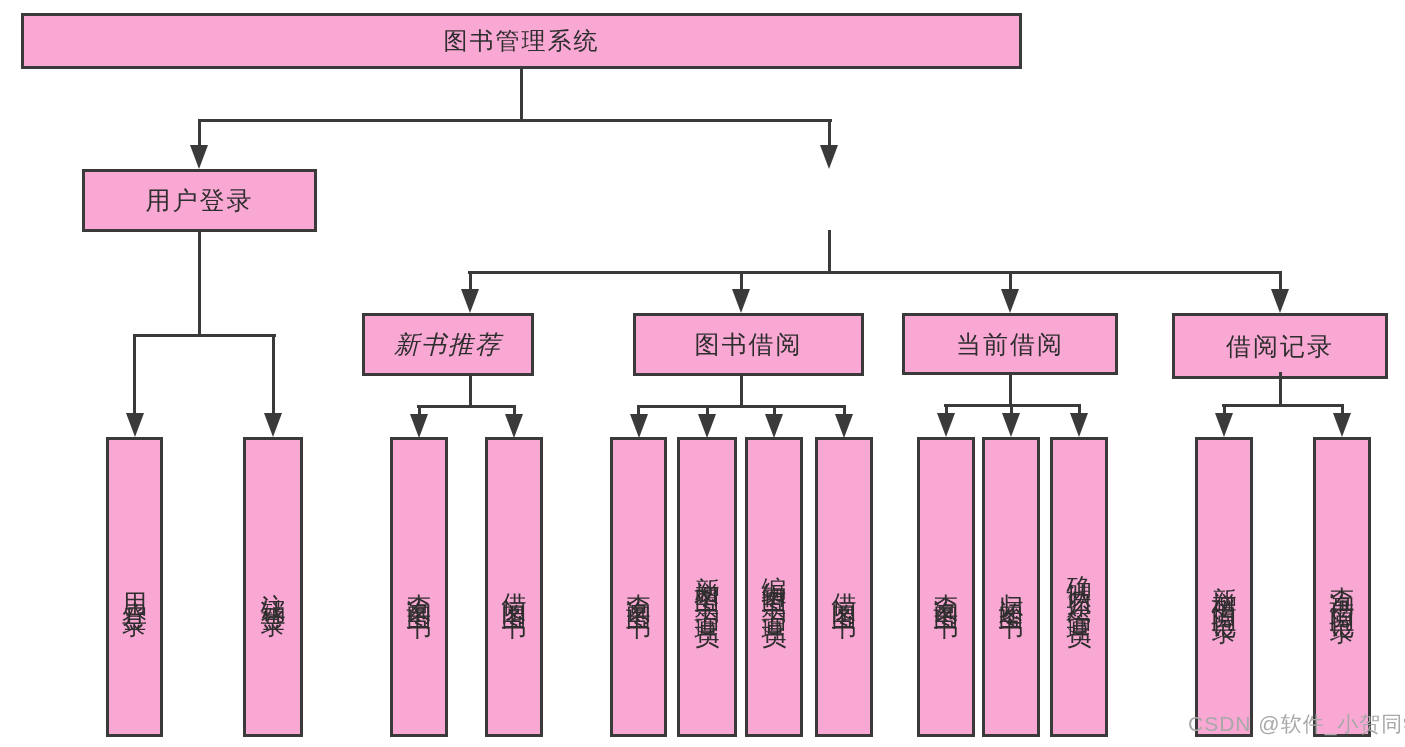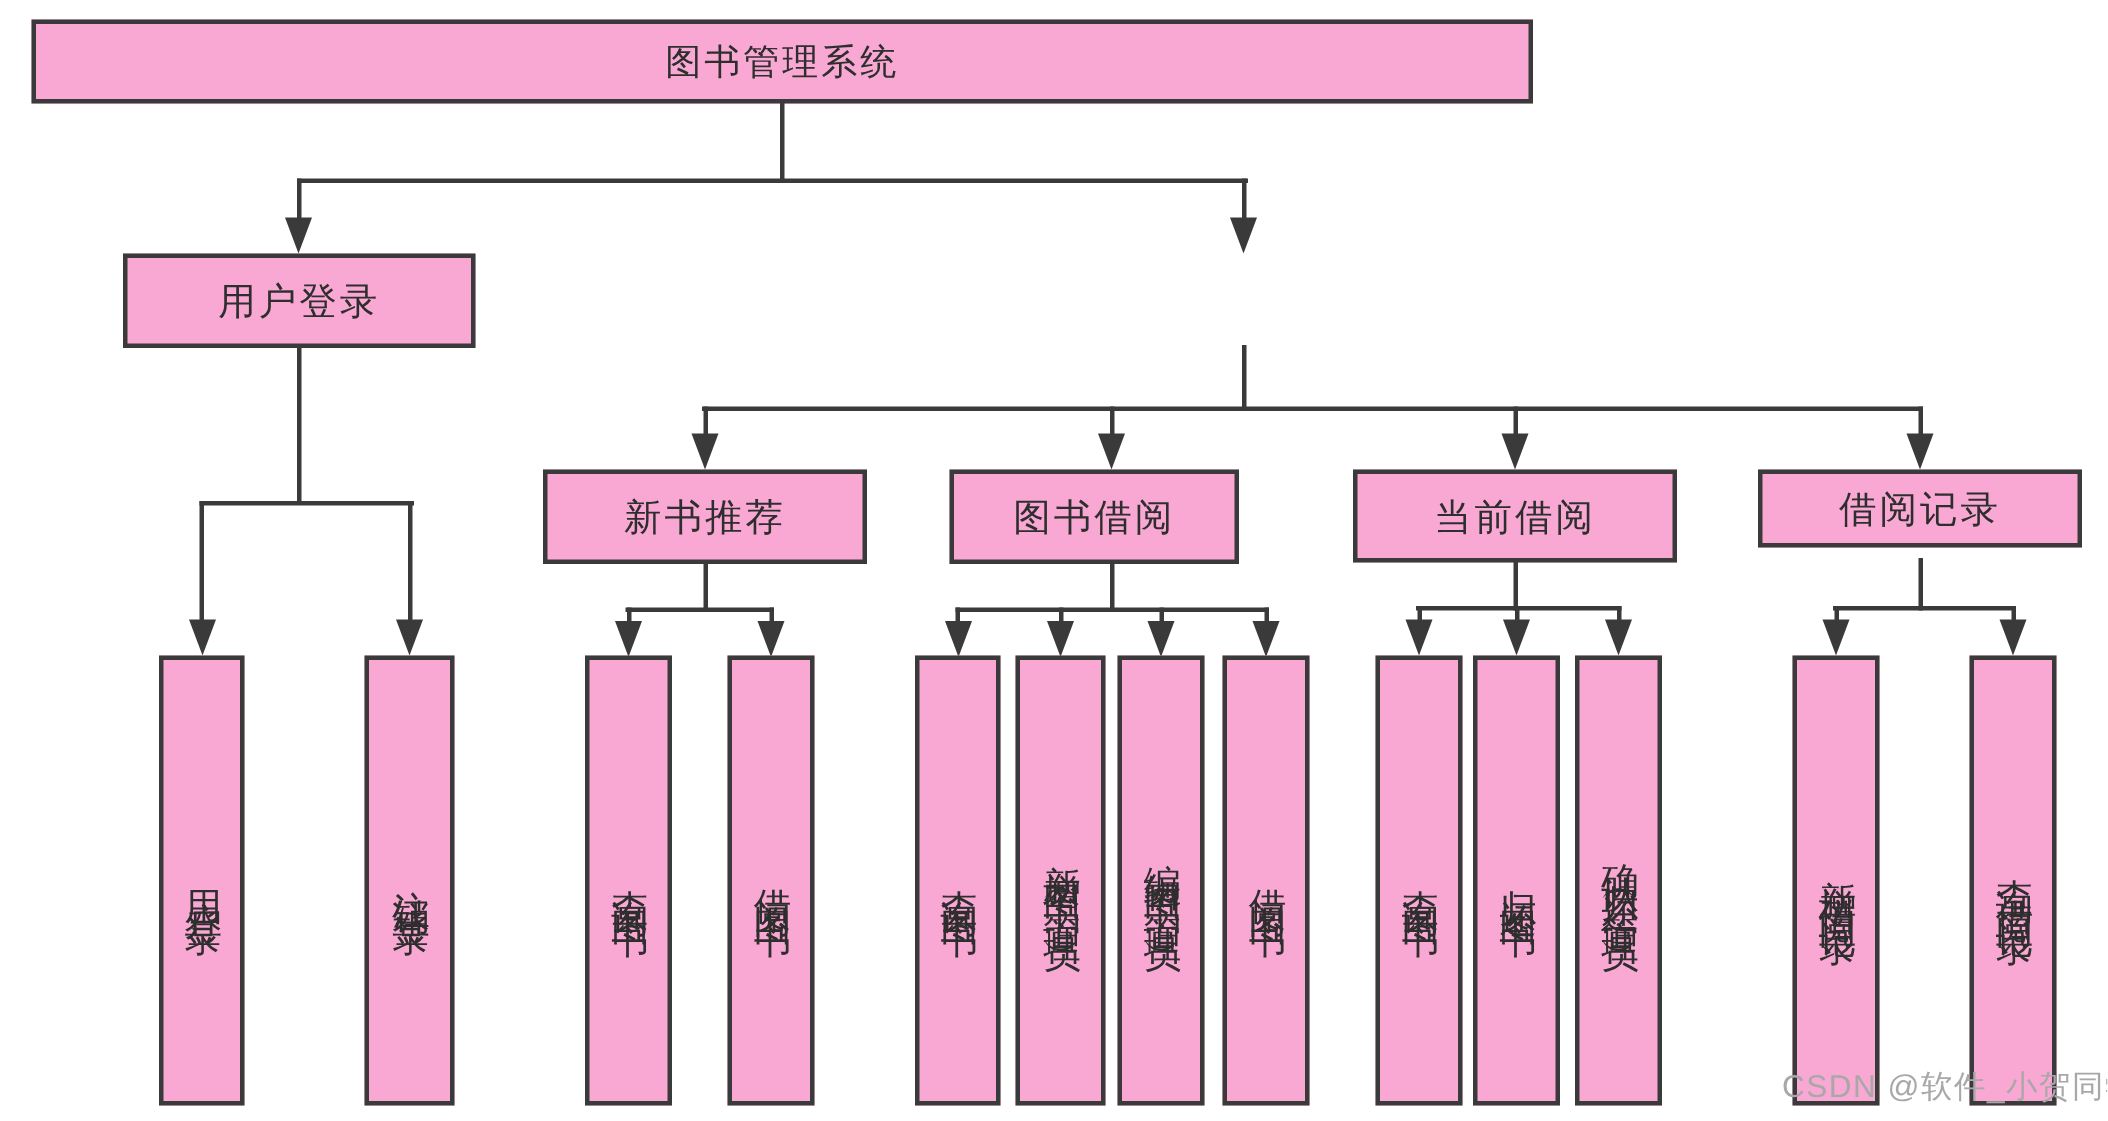--- a/index.html
+++ b/index.html
@@ -85,30 +85,30 @@
   <div class="line" style="left:468px;top:271px;width:814px;height:3px;"></div>
   <div class="line" style="left:469px;top:271px;width:3px;height:22px;"></div>
   <div class="line" style="left:740px;top:271px;width:3px;height:22px;"></div>
   <div class="line" style="left:1009px;top:271px;width:3px;height:22px;"></div>
   <div class="line" style="left:1279px;top:271px;width:3px;height:22px;"></div>
   <div class="arrow" style="left:461px;top:289px;"></div>
   <div class="arrow" style="left:732px;top:289px;"></div>
   <div class="arrow" style="left:1001px;top:289px;"></div>
   <div class="arrow" style="left:1271px;top:289px;"></div>
 
-  <div class="box h-label" style="left:362px;top:313px;width:216px;height:63px;">
+  <div class="box h-label" style="left:362px;top:313px;width:172px;height:63px;font-style:italic;">
     <span>新书推荐</span>
   </div>
-  <div class="box h-label" style="left:633px;top:313px;width:193px;height:63px;">
+  <div class="box h-label" style="left:633px;top:313px;width:231px;height:63px;">
     <span>图书借阅</span>
   </div>
   <div class="box h-label" style="left:902px;top:313px;width:216px;height:62px;">
     <span>当前借阅</span>
   </div>
-  <div class="box h-label" style="left:1172px;top:313px;width:216px;height:52px;">
+  <div class="box h-label" style="left:1172px;top:313px;width:216px;height:66px;">
     <span>借阅记录</span>
   </div>
 
   <div class="line" style="left:469px;top:374px;width:3px;height:34px;"></div>
   <div class="line" style="left:417px;top:405px;width:99px;height:3px;"></div>
   <div class="line" style="left:418px;top:405px;width:3px;height:12px;"></div>
   <div class="line" style="left:513px;top:405px;width:3px;height:12px;"></div>
   <div class="arrow" style="left:410px;top:414px;"></div>
   <div class="arrow" style="left:505px;top:414px;"></div>
 

